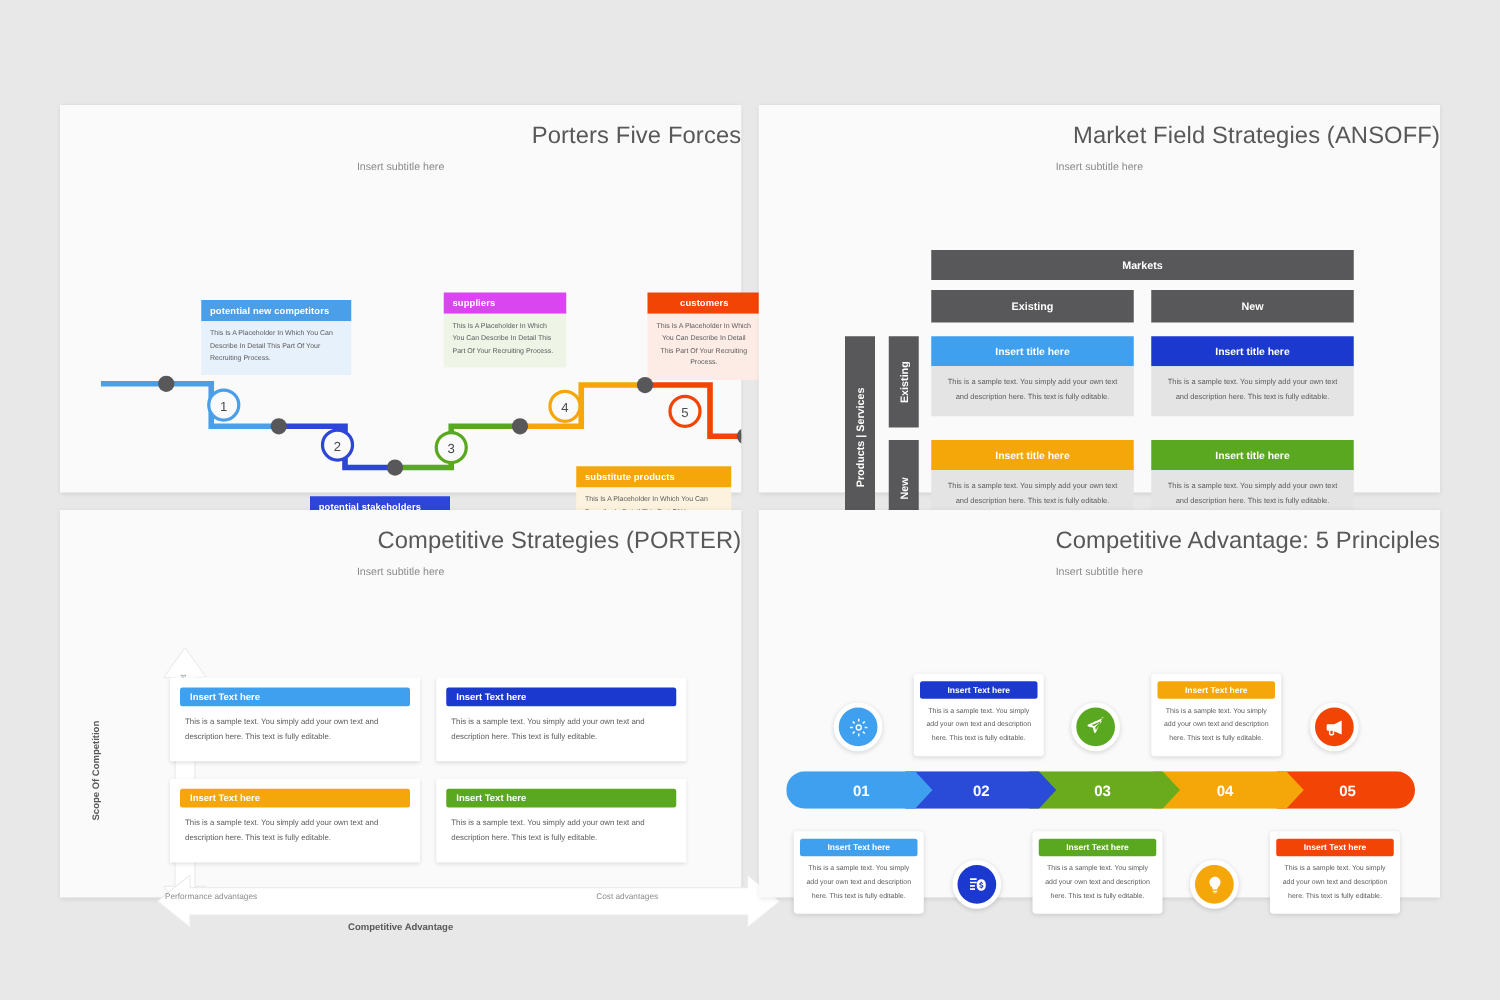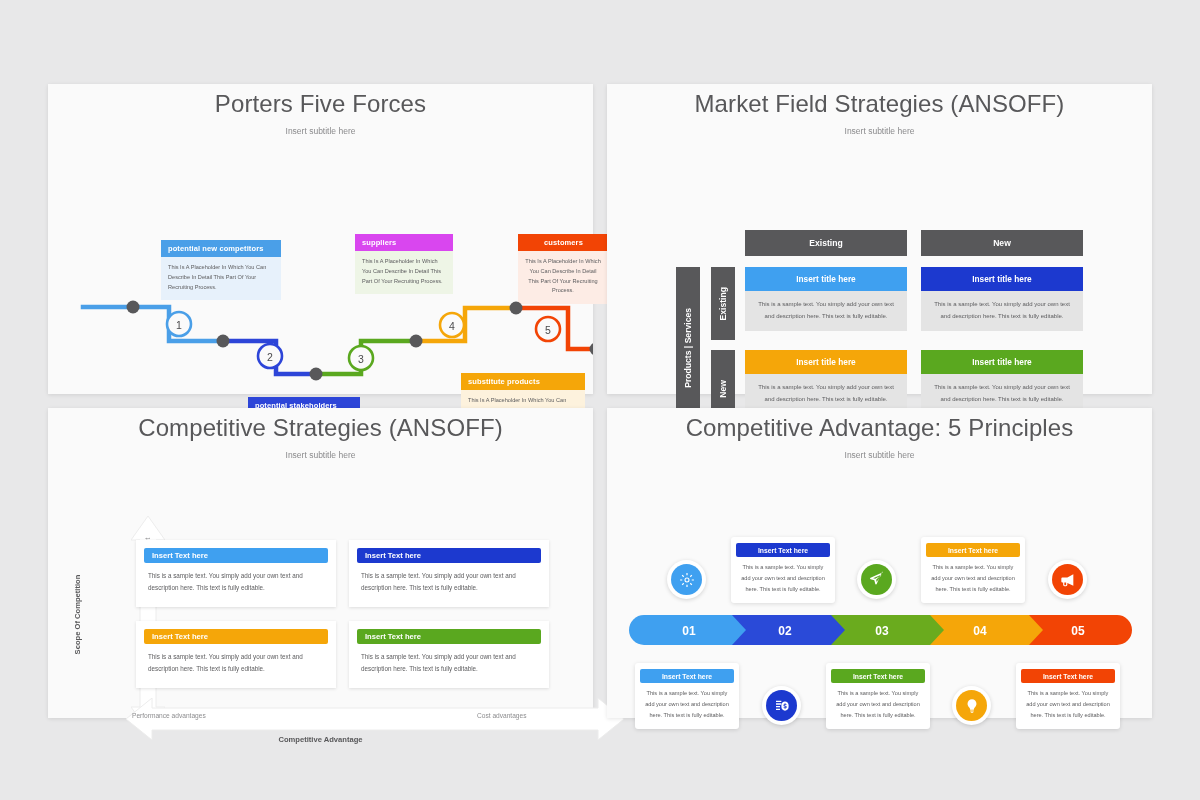--- a/index.html
+++ b/index.html
@@ -15,25 +15,25 @@
     position: absolute;
     background: #fafafa;
     box-shadow: 0 1px 4px rgba(0,0,0,0.10);
   }
   #slide-porter   { left: 48px;  top: 84px;  width: 545px; height: 310px; }
   #slide-ansoff   { left: 607px; top: 84px;  width: 545px; height: 310px; }
   #slide-strategy { left: 48px;  top: 408px; width: 545px; height: 310px; }
   #slide-advantage{ left: 607px; top: 408px; width: 545px; height: 310px; }
 
   .s-title {
-    text-align: center;
-    font-size: 24px;
+    text-align: right;
+    font-size: 19px;
     color: #58585a;
     font-weight: 400;
-    padding-top: 6px;
+    padding-top: 14px;
     letter-spacing: .1px;
   }
   .s-sub {
     text-align: center;
     font-size: 8.5px;
     color: #8a8a8c;
     margin-top: 8px;
   }
 
   .force-box { position: absolute; }
@@ -263,20 +263,21 @@
         <text x="500" y="249.5" text-anchor="middle" font-family="Liberation Sans, sans-serif" font-size="10.5" fill="#4a4a4c">5</text>
       </g>
     </svg>
   </div>
 
   <div class="slide" id="slide-ansoff">
     <div class="s-title">Market Field Strategies (ANSOFF)</div>
     <div class="s-sub">Insert subtitle here</div>
 
     <div class="ans-wrap">
+      <div class="ans-bar" id="ans-markets">Markets</div>
       <div class="ans-bar" id="ans-existing-col">Existing</div>
       <div class="ans-bar" id="ans-new-col">New</div>
 
       <div class="ans-vbar" id="ans-products">
         <span>Products | Services</span>
       </div>
       <div class="ans-vbar" id="ans-existing-row">
         <span>Existing</span>
       </div>
       <div class="ans-vbar" id="ans-new-row">
@@ -296,21 +297,21 @@
         <div class="c-bd">This is a sample text. You simply add your own text and description here. This text is fully editable.</div>
       </div>
       <div class="ans-cell" id="ans-c4">
         <div class="c-hd">Insert title here</div>
         <div class="c-bd">This is a sample text. You simply add your own text and description here. This text is fully editable.</div>
       </div>
     </div>
   </div>
 
   <div class="slide" id="slide-strategy">
-    <div class="s-title">Competitive Strategies (ANSOFF)</div>
+    <div class="s-title">Competitive Strategies (PORTER)</div>
     <div class="s-sub">Insert subtitle here</div>
 
     <div class="p3-wrap">
 
       <svg class="v-arrow" viewBox="0 0 34 215">
         <polygon points="17,0 34,24 25,24 25,191 34,191 17,215 0,191 9,191 9,24 0,24" fill="#ffffff" stroke="#ececec" stroke-width="1"></polygon>
       </svg>
 
       <svg class="h-arrow" viewBox="0 0 498 42">
         <polygon points="0,21 26,0 26,10 472,10 472,0 498,21 472,42 472,32 26,32 26,42" fill="#ffffff" stroke="#ececec" stroke-width="1"></polygon>

